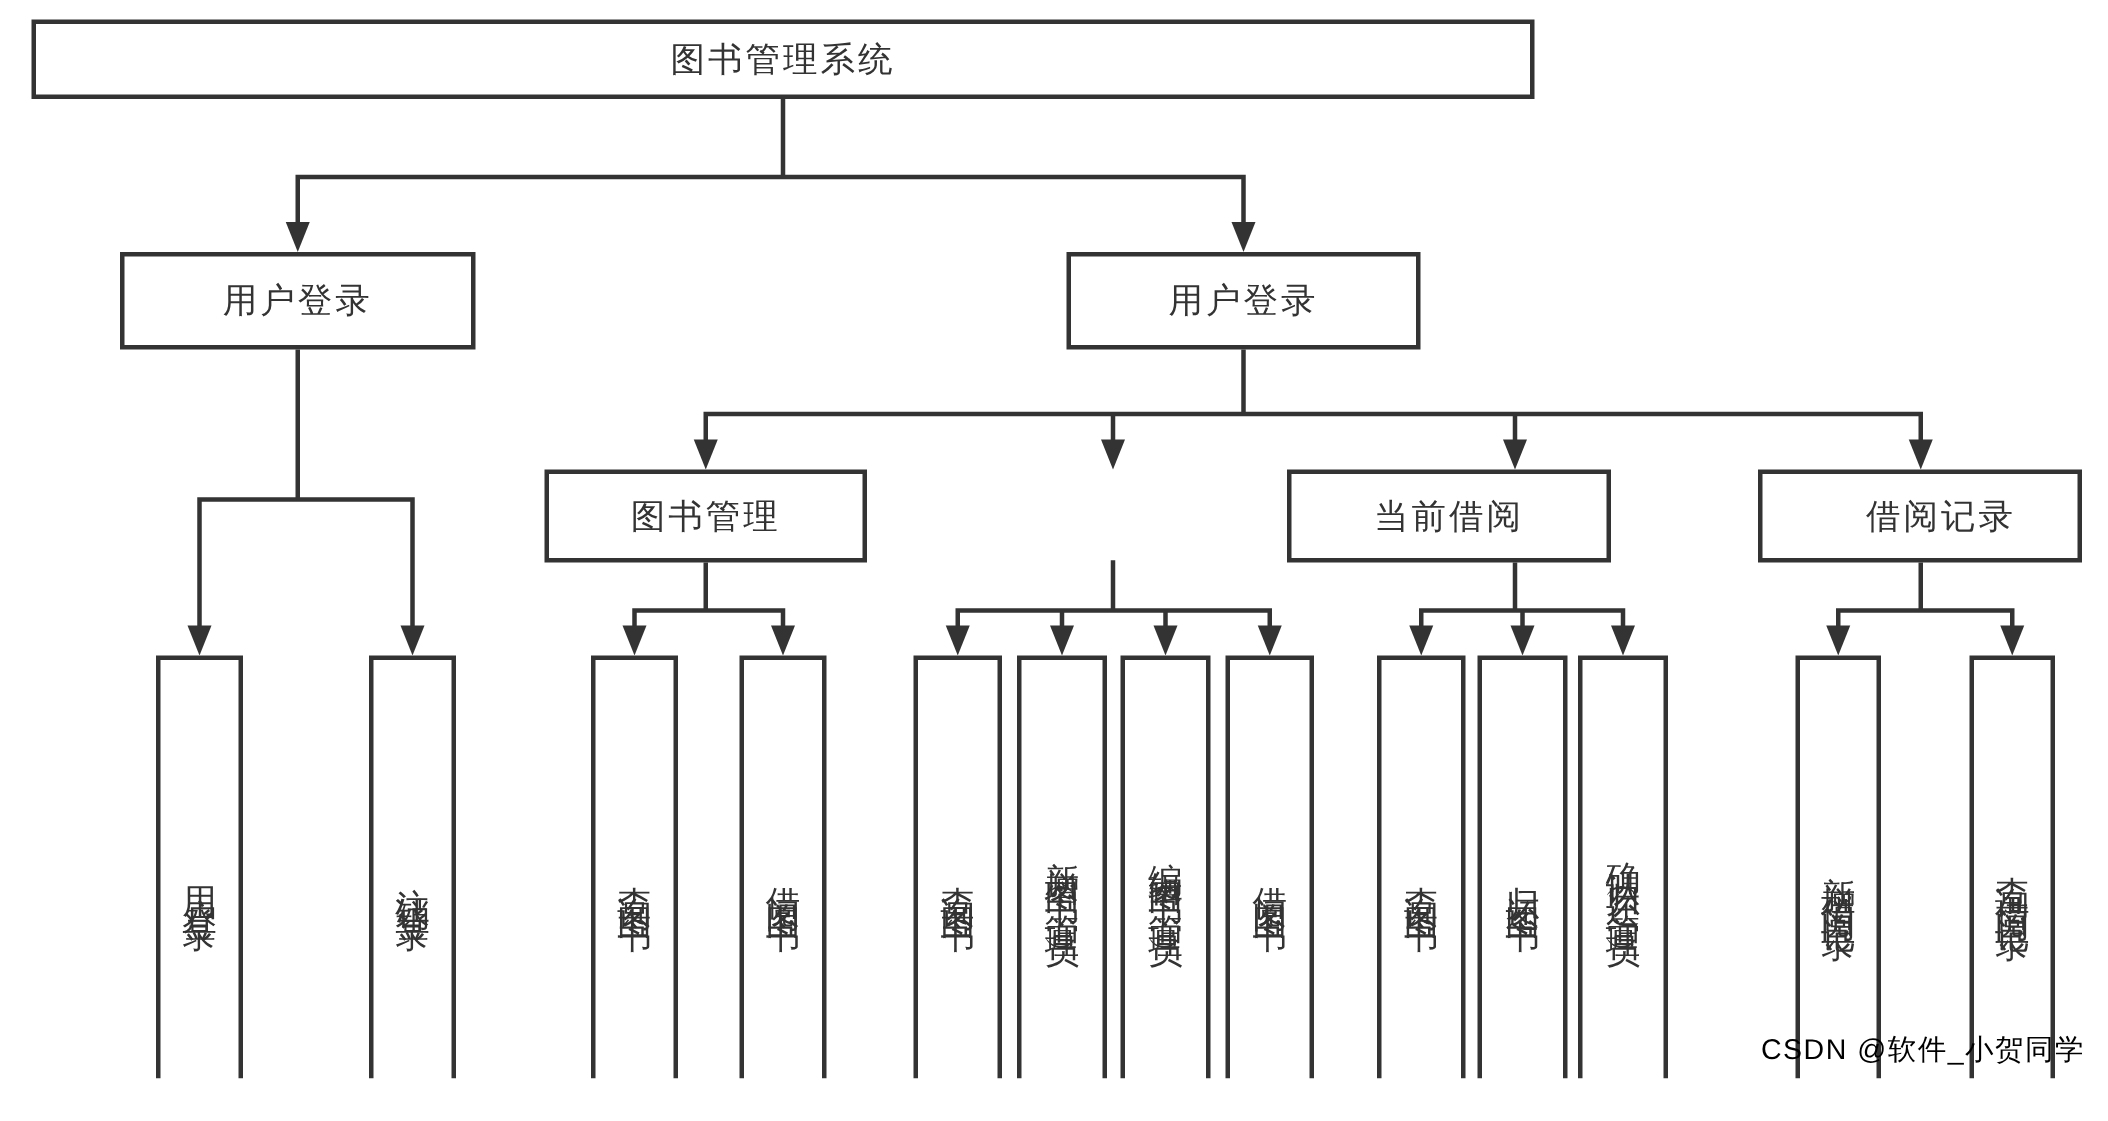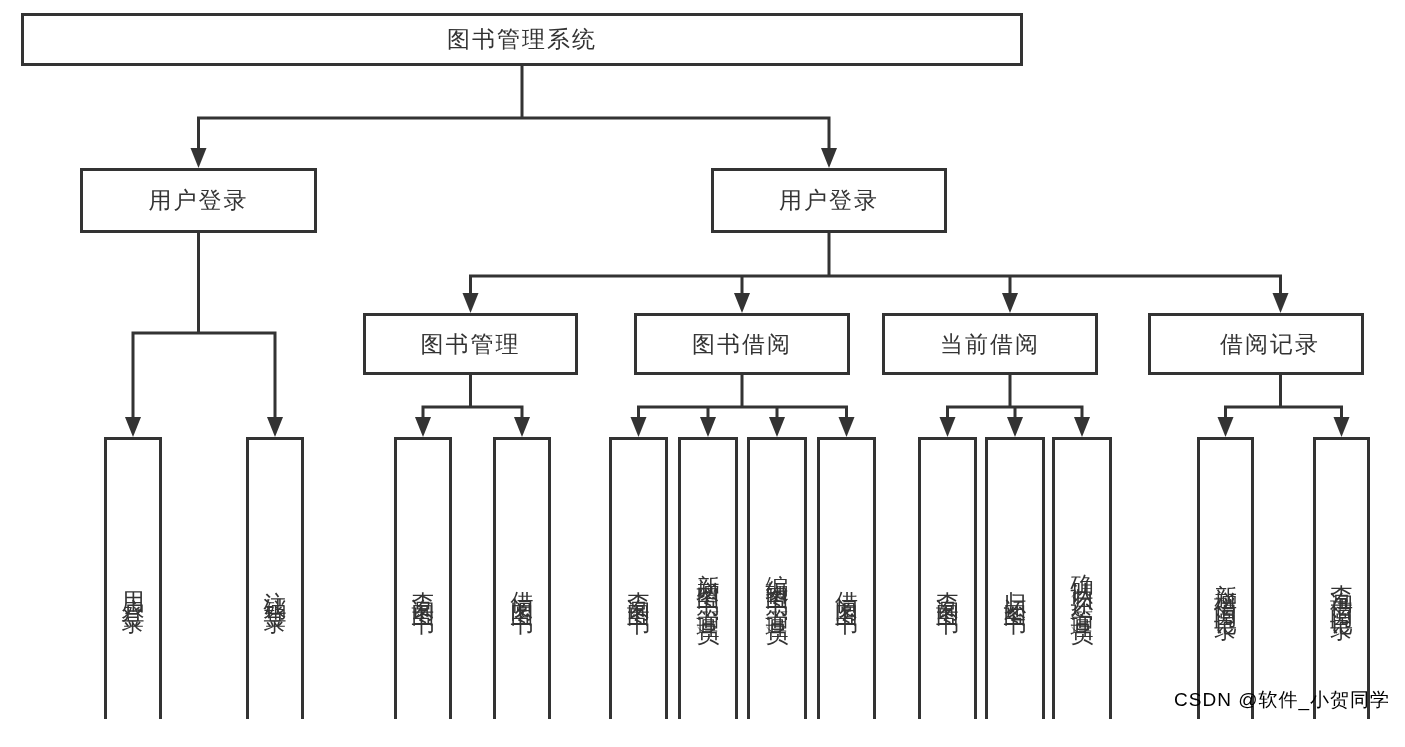--- a/index.html
+++ b/index.html
@@ -124,27 +124,24 @@
   <div class="box" style="left:80px; top:168px; width:237px; height:65px;">
     <span>用户登录</span>
   </div>
   <div class="box" style="left:711px; top:168px; width:236px; height:65px;">
     <span>用户登录</span>
   </div>
 
   <div class="box" style="left:363px; top:313px; width:215px; height:62px;">
     <span>图书管理</span>
   </div>
-  <div class="box" style="left:634px; top:313px; width:216px; height:62px;">
-    <span>图书借阅</span>
-  </div>
-  <div class="box" style="left:882px; top:313px; width:216px; height:62px;">
+  <div class="box" style="left:858px; top:313px; width:216px; height:62px;">
     <span>当前借阅</span>
   </div>
-  <div class="box" style="left:1148px; top:313px; width:216px; height:62px;padding-left:28px;">
+  <div class="box" style="left:1172px; top:313px; width:216px; height:62px;padding-left:28px;">
     <span>借阅记录</span>
   </div>
 
   <div class="box vbox" style="left:104px; top:437px; width:58px; height:300px;">
     <span>用户登录</span>
   </div>
   <div class="box vbox" style="left:246px; top:437px; width:58px; height:300px;">
     <span>注销登录</span>
   </div>
 

